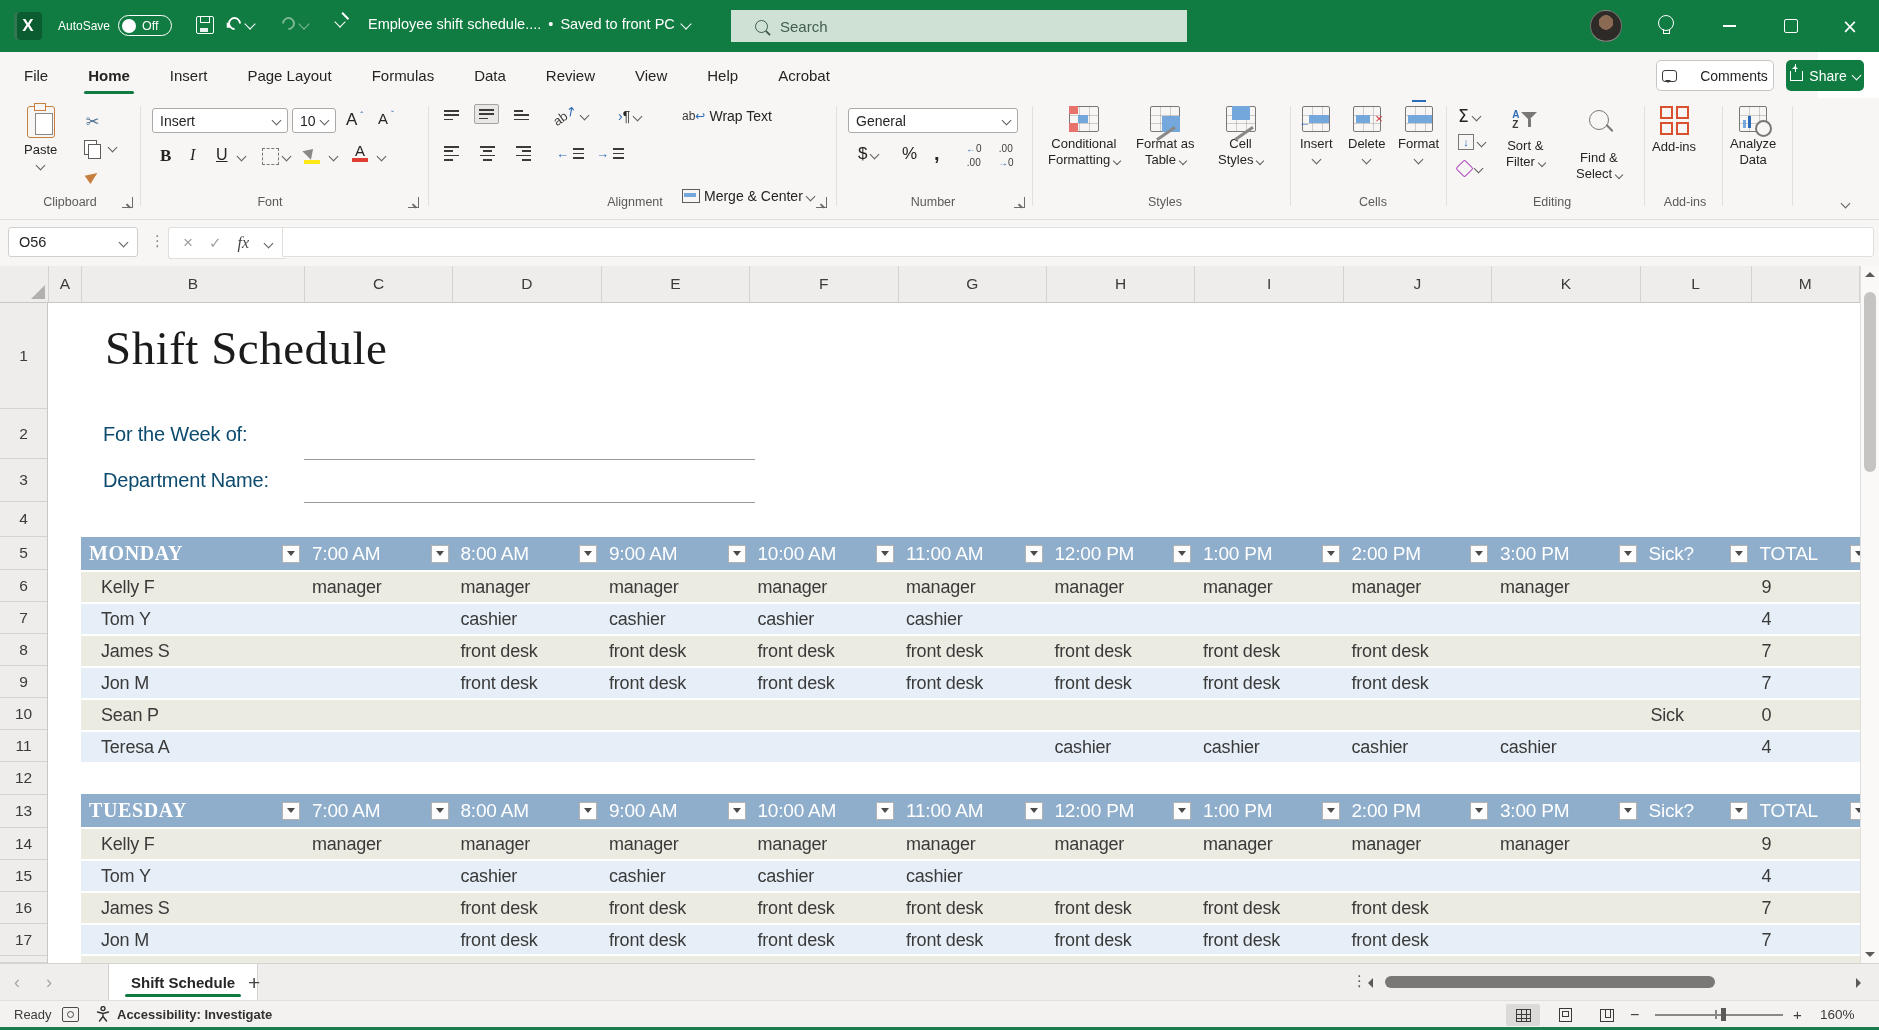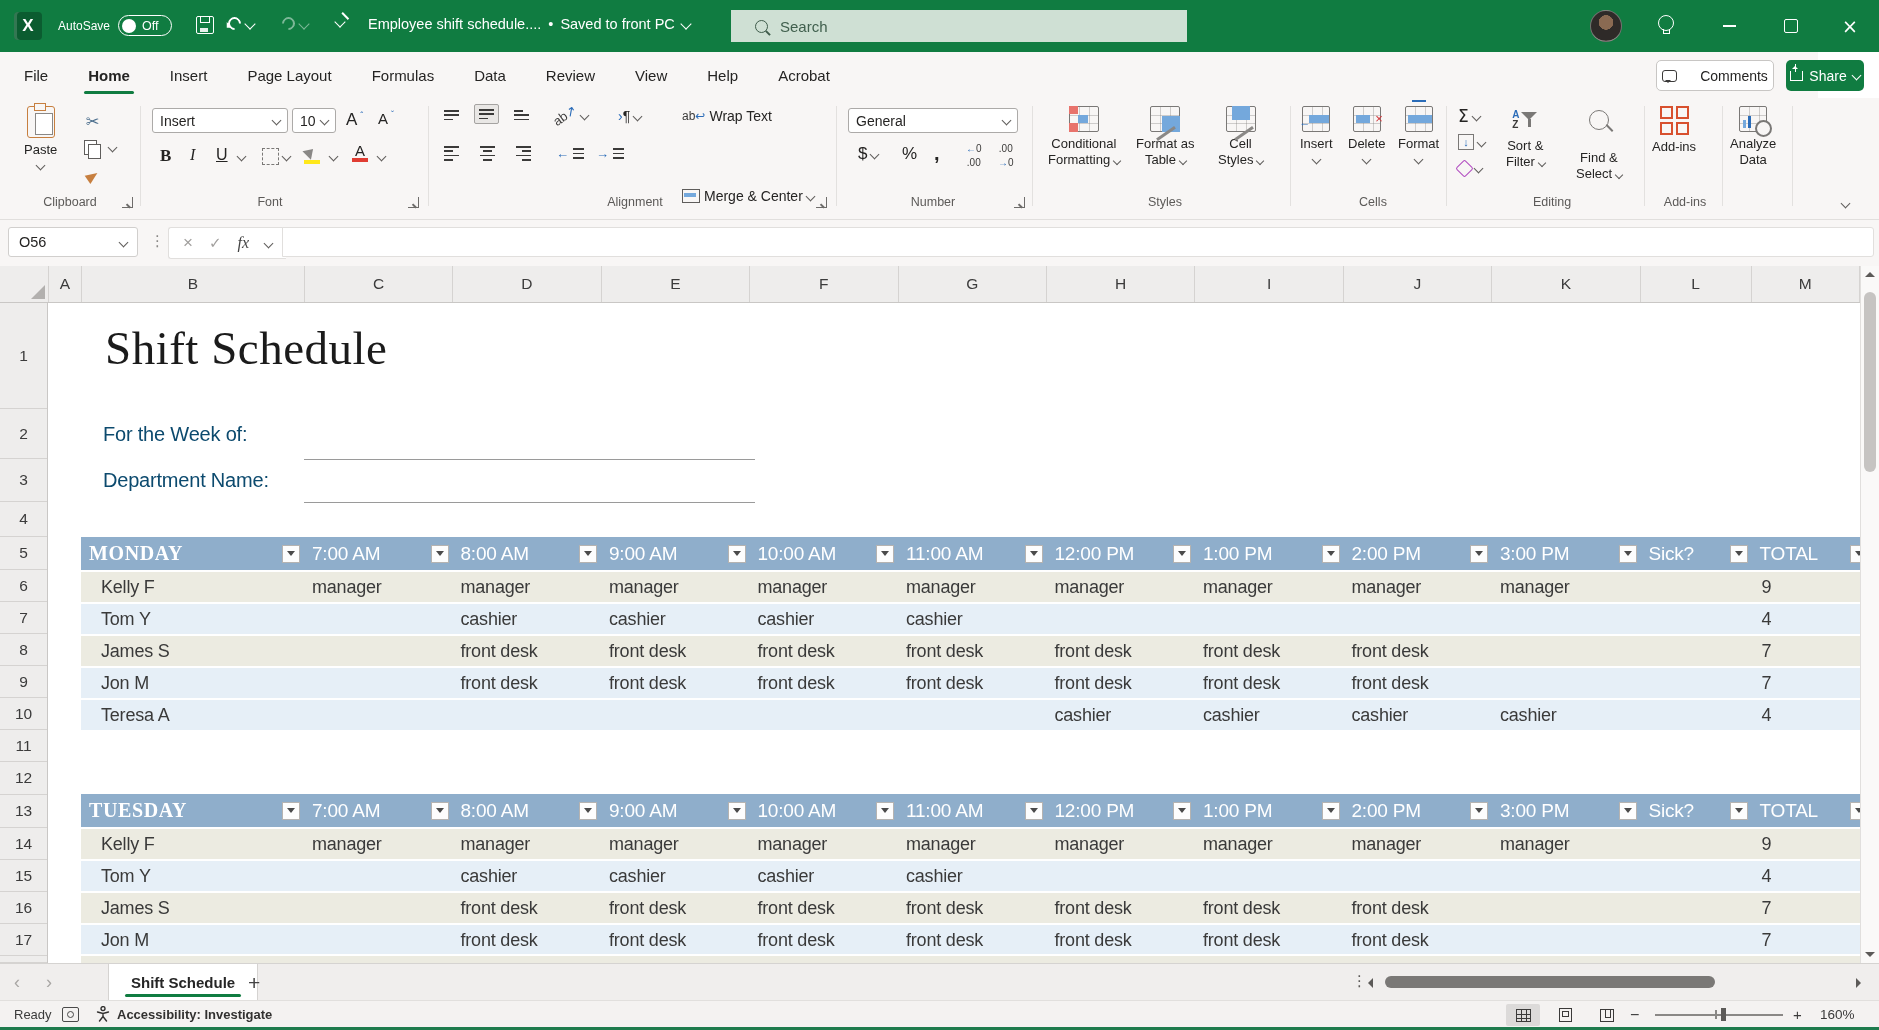--- a/index.html
+++ b/index.html
@@ -682,20 +682,34 @@
           <div class="td shift-cell">front desk</div>
           <div class="td shift-cell">front desk</div>
           <div class="td shift-cell">front desk</div>
           <div class="td shift-cell">front desk</div>
           <div class="td shift-cell">front desk</div>
           <div class="td shift-cell">front desk</div>
           <div class="td shift-cell"></div>
           <div class="td sick-cell"></div>
           <div class="td total-cell">7</div>
         </div>
+        <div class="t-row band-cream">
+          <div class="td name-cell">Sean P</div>
+          <div class="td shift-cell"></div>
+          <div class="td shift-cell"></div>
+          <div class="td shift-cell"></div>
+          <div class="td shift-cell"></div>
+          <div class="td shift-cell"></div>
+          <div class="td shift-cell"></div>
+          <div class="td shift-cell"></div>
+          <div class="td shift-cell"></div>
+          <div class="td shift-cell"></div>
+          <div class="td sick-cell">Sick</div>
+          <div class="td total-cell">0</div>
+        </div>
         <div class="t-row band-blue">
           <div class="td name-cell">Teresa A</div>
           <div class="td shift-cell"></div>
           <div class="td shift-cell"></div>
           <div class="td shift-cell"></div>
           <div class="td shift-cell"></div>
           <div class="td shift-cell"></div>
           <div class="td shift-cell">cashier</div>
           <div class="td shift-cell">cashier</div>
           <div class="td shift-cell">cashier</div>

